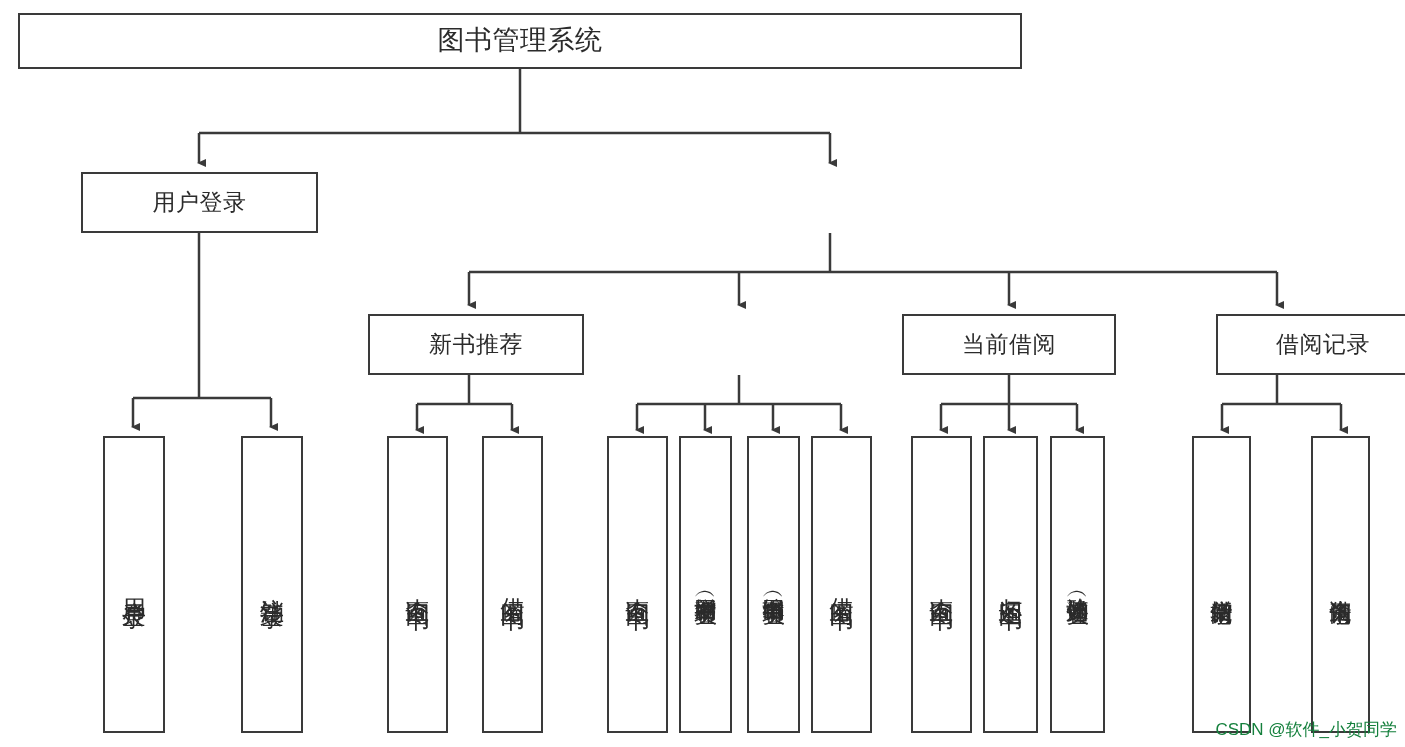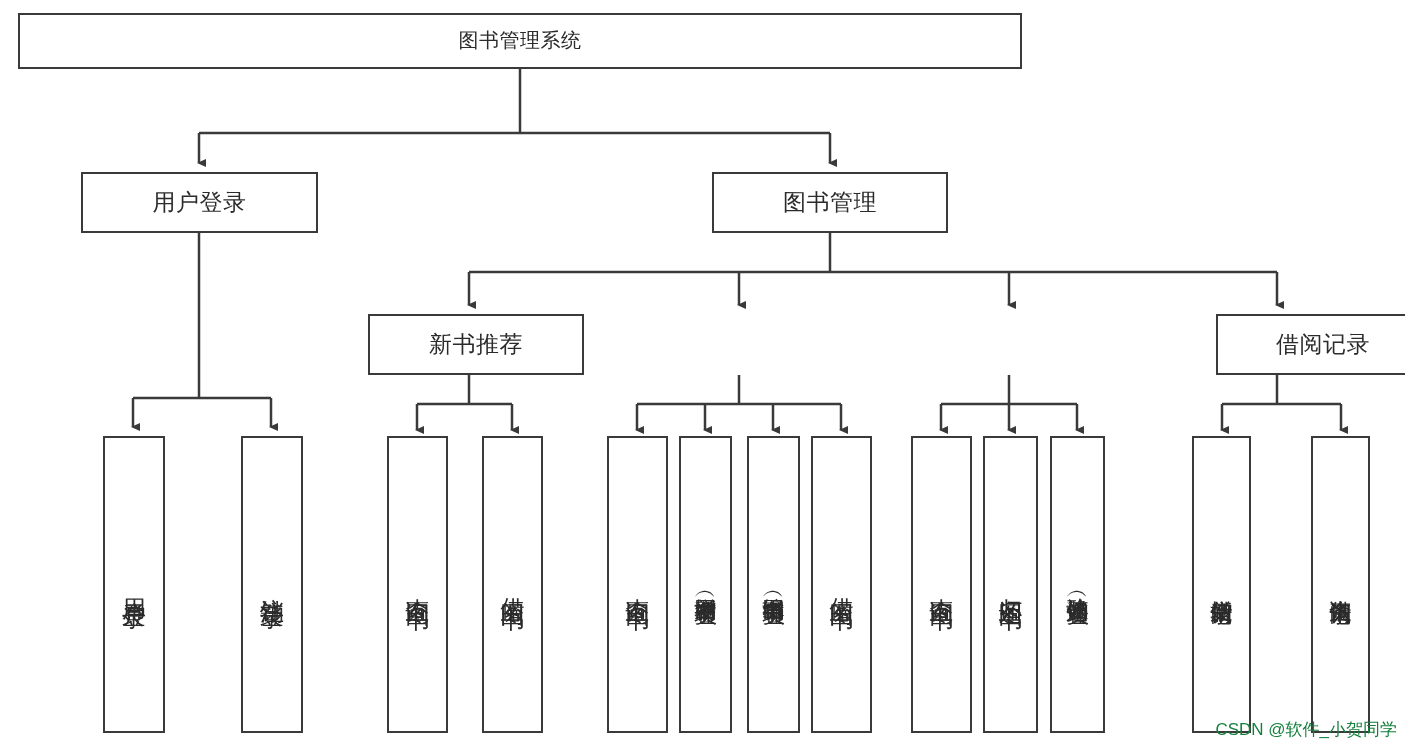--- a/index.html
+++ b/index.html
@@ -40,21 +40,21 @@
     display: block;
     text-align: center;
     line-height: 1.18;
     letter-spacing: 0.5px;
   }
   
   .node.horiz .label {
     font-size: 23px;
     writing-mode: horizontal-tb;
   }
-  .node.root .label { font-size: 20px; }
+  .node.root .label { font-size: 27px; }
   
   .node.vert {
     align-items: center;
     justify-content: center;
   }
   .node.vert .label {
     writing-mode: vertical-rl;
     text-orientation: upright;
     font-size: 24px;
     line-height: 1.0;
@@ -132,27 +132,27 @@
     </g>
   </svg>
 
   <div class="node horiz root" style="left:18px; top:13px; width:1004px; height:56px;">
     <span class="label">图书管理系统</span>
   </div>
 
   <div class="node horiz" style="left:81px; top:172px; width:237px; height:61px;">
     <span class="label">用户登录</span>
   </div>
-  <div class="node horiz" style="left:712px; top:172px; width:236px; height:61px;">
-    <span class="label">图书管理</span>
-  </div>
 
   <div class="node horiz" style="left:368px; top:314px; width:216px; height:61px;">
     <span class="label">新书推荐</span>
   </div>
+  <div class="node horiz" style="left:902px; top:314px; width:214px; height:61px;">
+    <span class="label">当前借阅</span>
+  </div>
   <div class="node horiz" style="left:1172px; top:314px; width:214px; height:61px;margin-left:44px;">
     <span class="label">借阅记录</span>
   </div>
 
   <div class="node vert" style="left:103px; top:436px; width:62px; height:297px;">
     <span class="label">用户登录</span>
   </div>
   <div class="node vert" style="left:241px; top:436px; width:62px; height:297px;">
     <span class="label">注销登录</span>
   </div>

